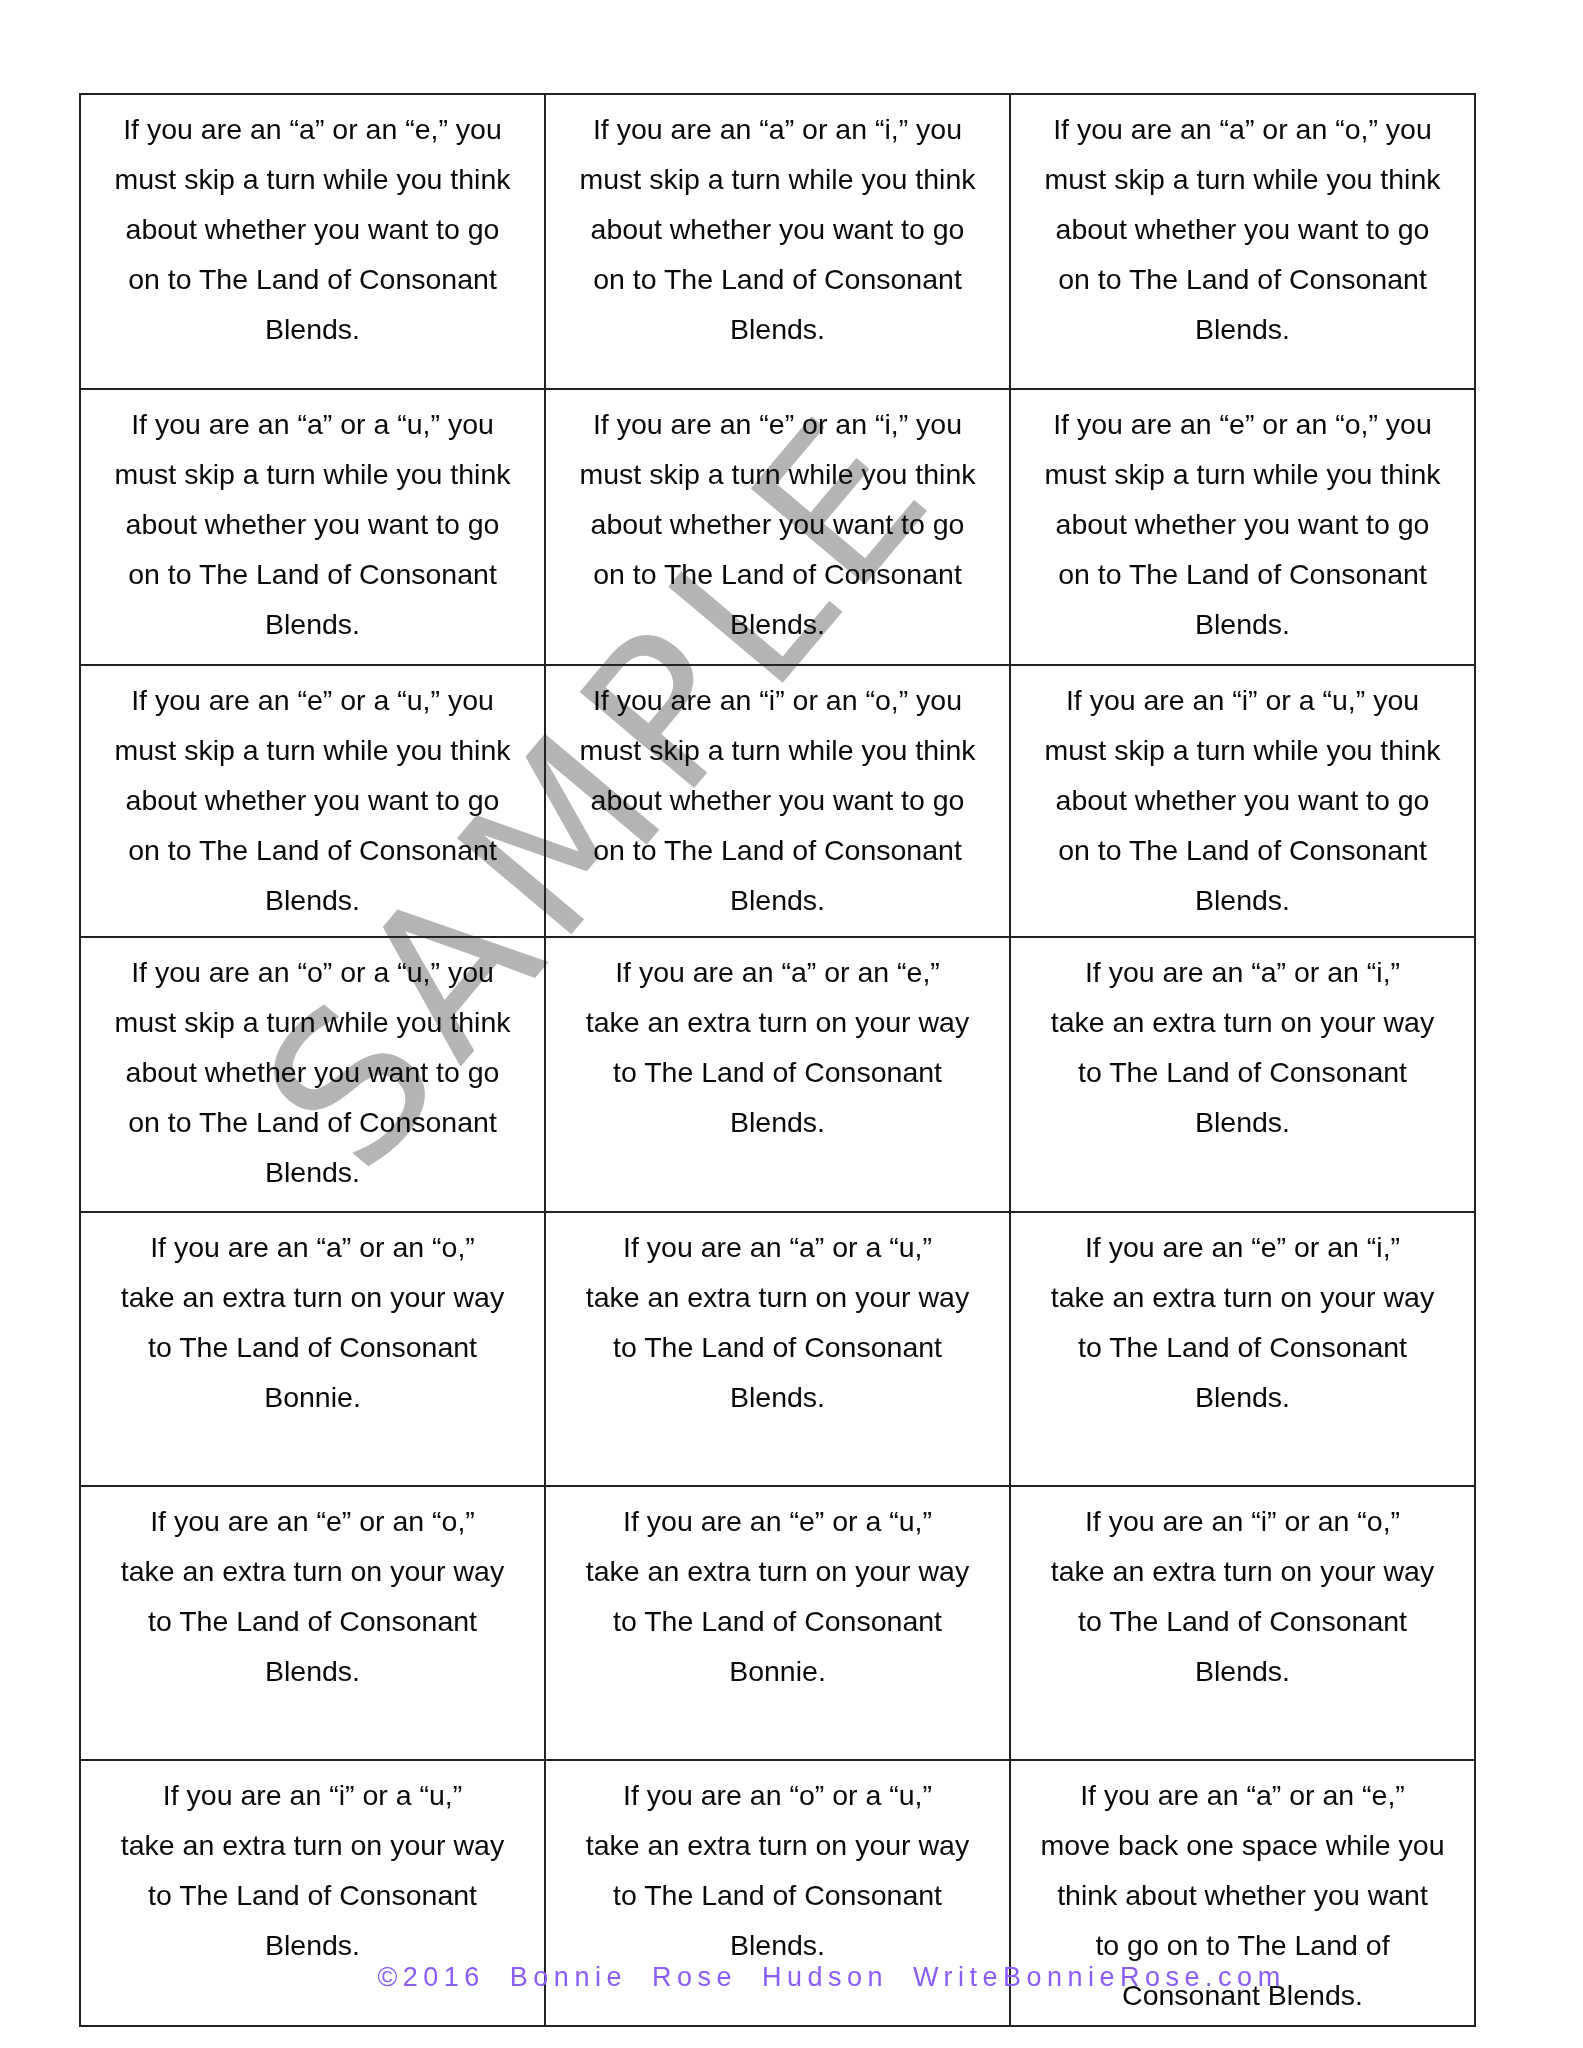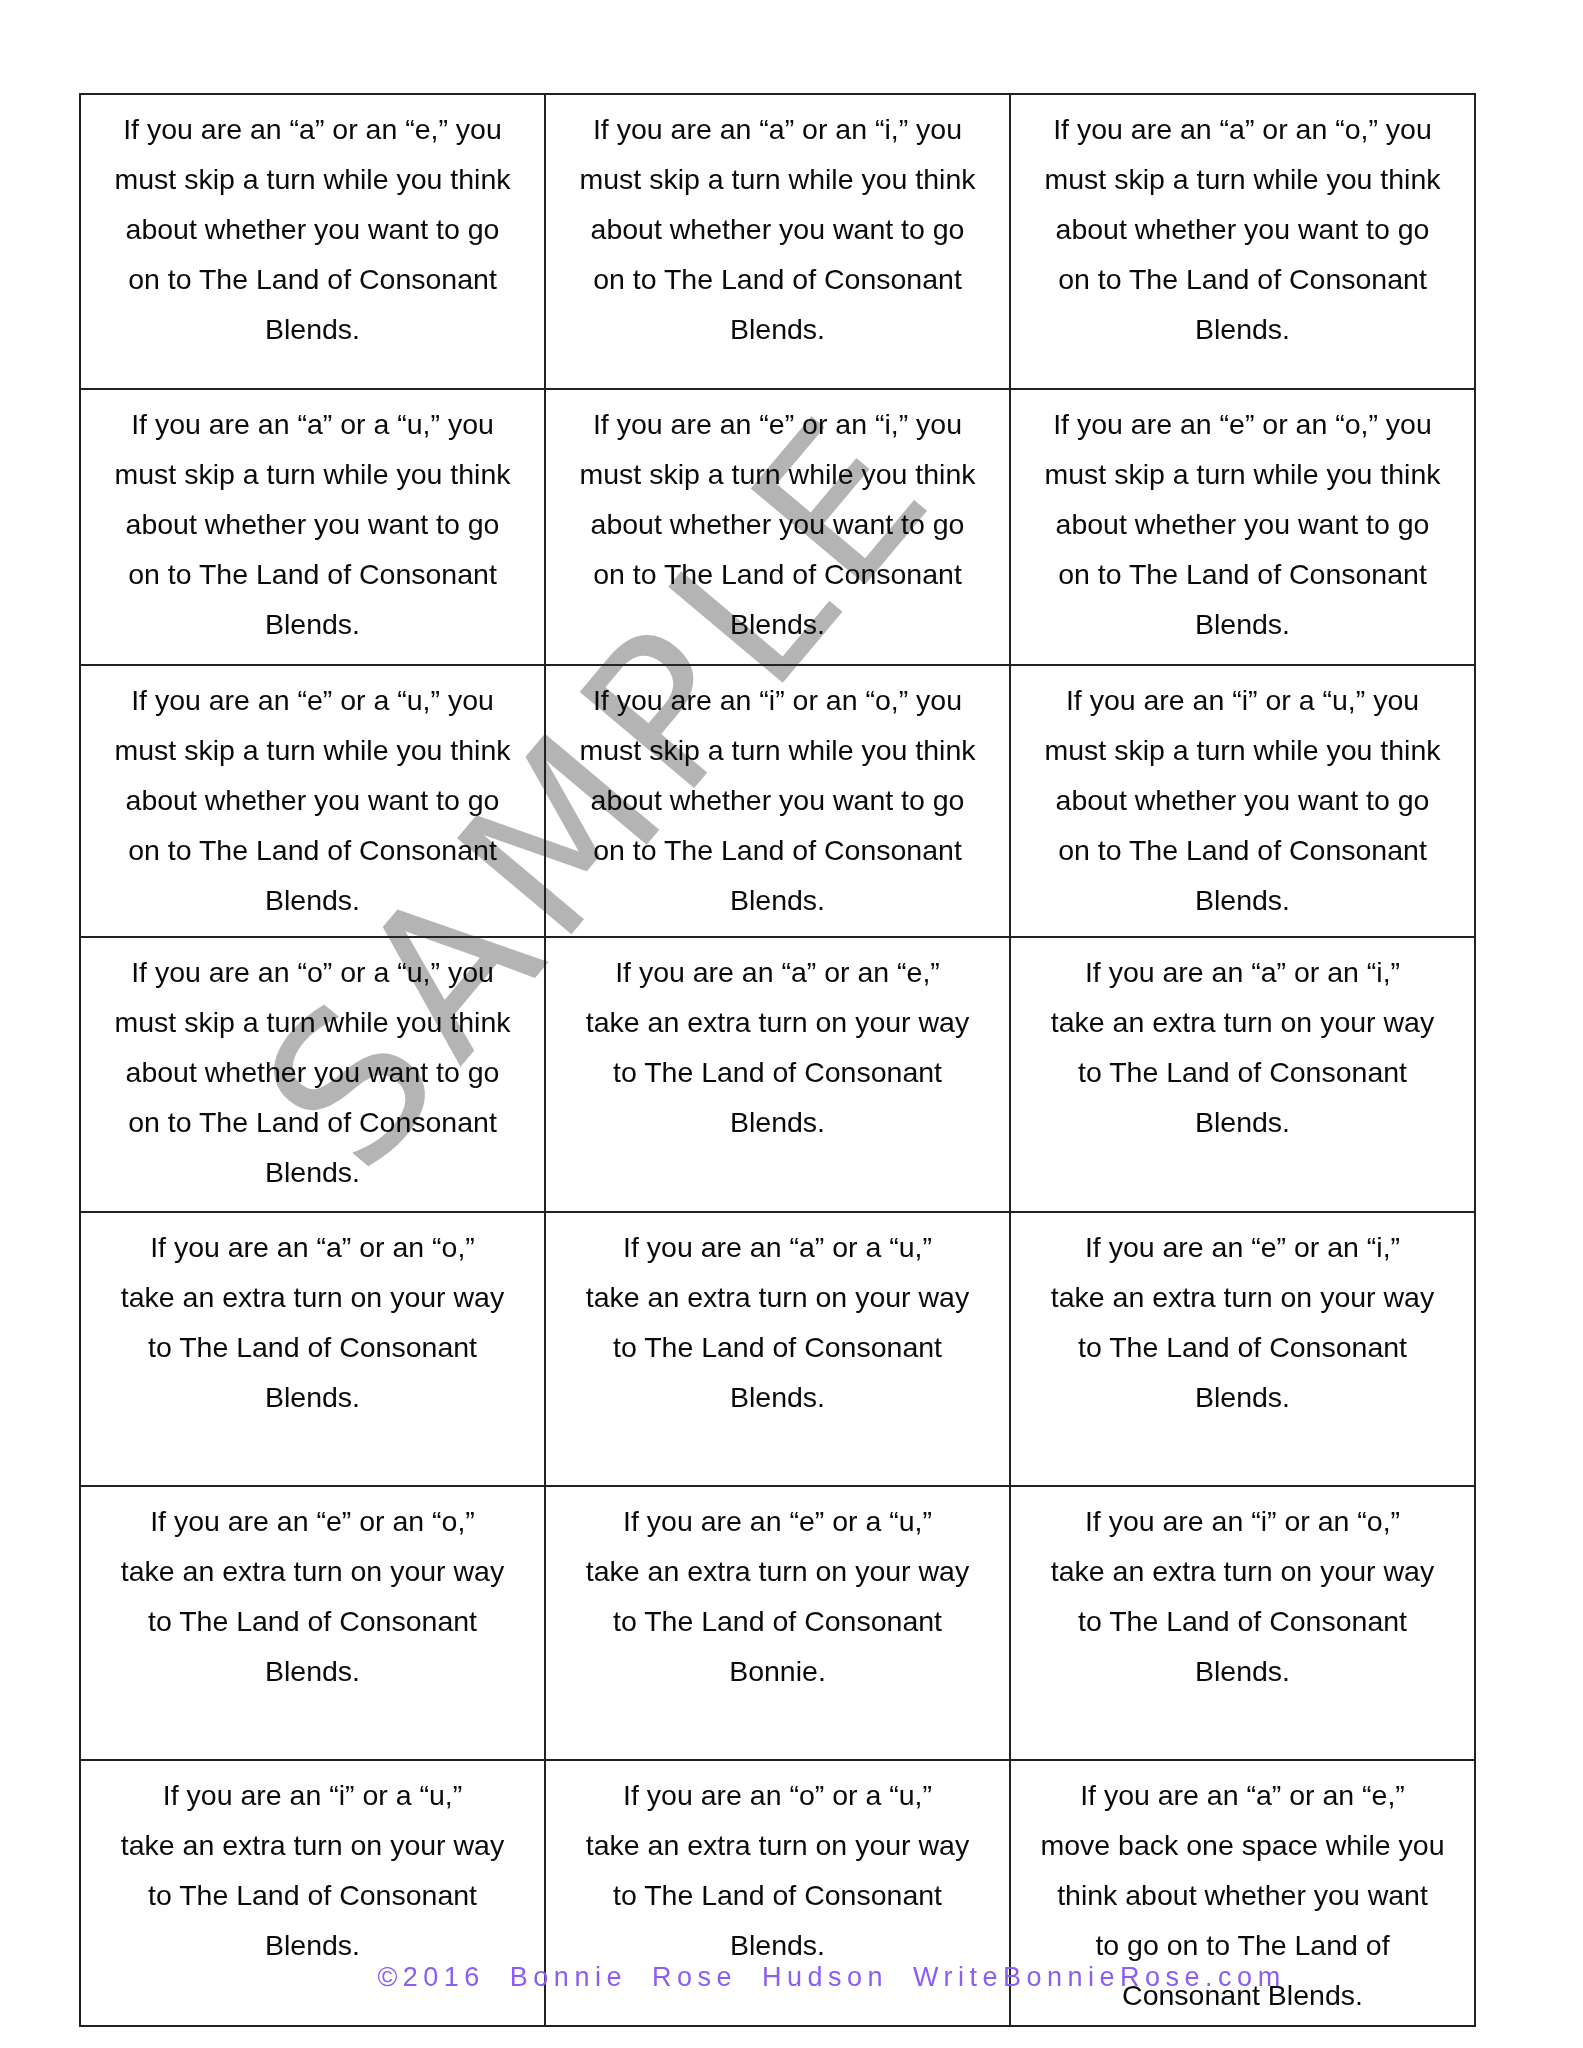--- a/index.html
+++ b/index.html
@@ -140,21 +140,21 @@
 Blends.</td>
       <td>If you are an “a” or an “i,”
 take an extra turn on your way
 to The Land of Consonant
 Blends.</td>
     </tr>
     <tr class="r4">
       <td>If you are an “a” or an “o,”
 take an extra turn on your way
 to The Land of Consonant
-Blends.</td>
+Bonnie.</td>
       <td>If you are an “a” or a “u,”
 take an extra turn on your way
 to The Land of Consonant
 Blends.</td>
       <td>If you are an “e” or an “i,”
 take an extra turn on your way
 to The Land of Consonant
 Blends.</td>
     </tr>
     <tr class="r5">

